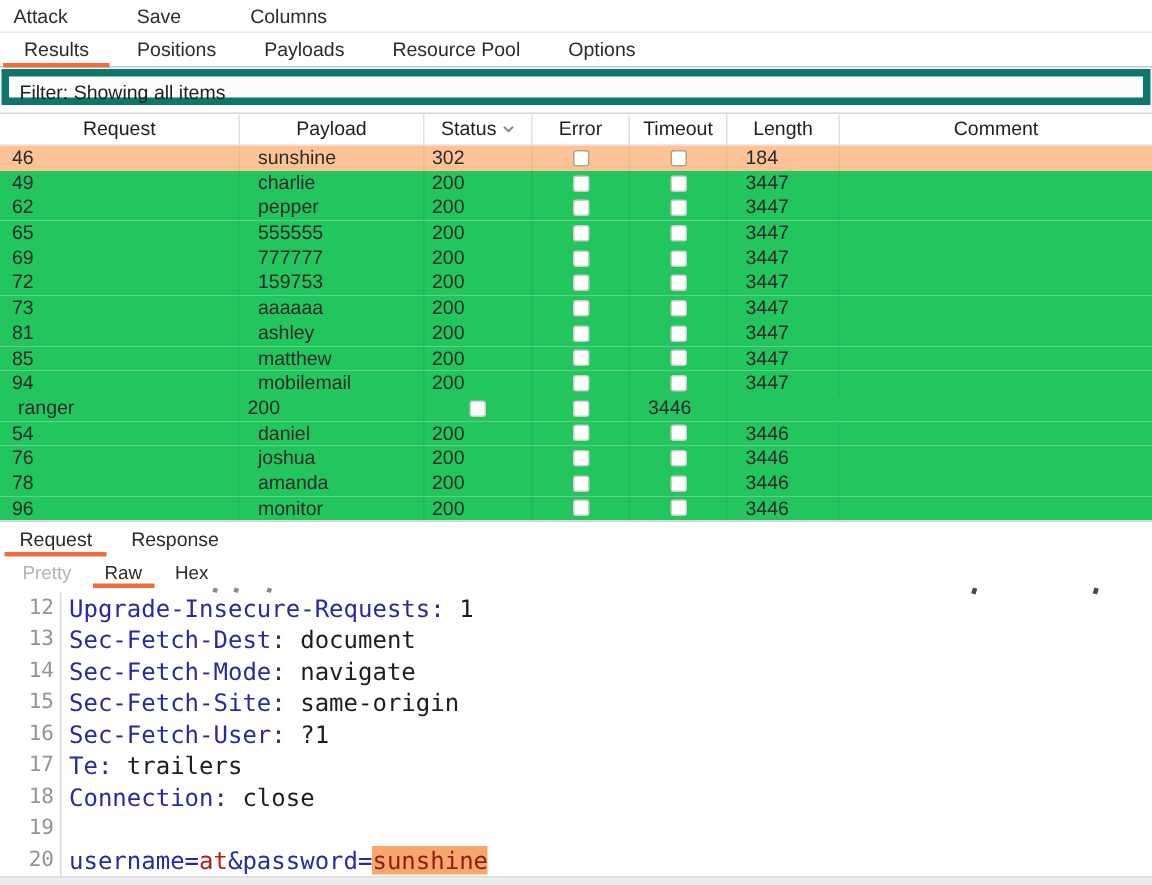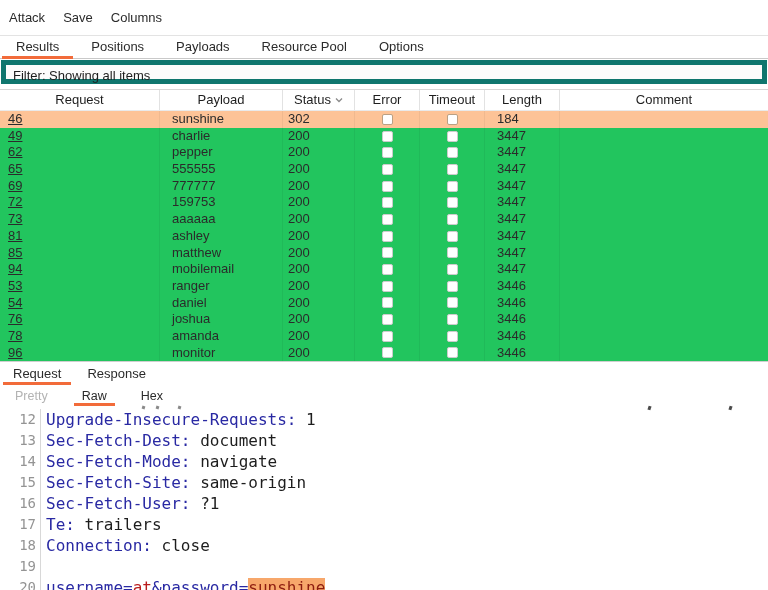--- a/index.html
+++ b/index.html
@@ -6,21 +6,21 @@
   html,body { width:768px; height:590px; overflow:hidden; }
   body {
     background:#ffffff;
     font-family:"Liberation Sans", sans-serif;
     color:#2b2b2b;
     font-size:13px;
     -webkit-font-smoothing:antialiased;
   }
 
   
-  .menubar { height:36px; display:flex; align-items:center; border-bottom:1px solid #e3e3e3; background:#fff; }
+  .menubar { height:22px; display:flex; align-items:center; border-bottom:1px solid #e3e3e3; background:#fff;gap:28px; }
   .menu-item { padding:0 9px; font-size:13px; line-height:21px; cursor:default; }
 
   
   .tabbar { height:23px; display:flex; border-bottom:1px solid #c9c9c9; background:#fff; padding-left:0; }
   .tab { padding:0 16px; font-size:13px; line-height:21px; position:relative; color:#2b2b2b; }
   .tab.active::after { content:""; position:absolute; left:2px; right:2px; bottom:-1px; height:3px; background:#f26b3a; }
 
   
   .filterbar { margin:1px 1px 0 1px; height:24px; border:5px solid #0f766e; background:#fcfcfc;
                font-size:13px; line-height:22px; padding-left:7px; color:#1e1e1e; }
@@ -33,35 +33,35 @@
   .thead { height:21px; border-bottom:1px solid #eaeaea; background:#fff; }
   .hcell { font-size:13px; line-height:20px; text-align:center; border-right:1px solid #e2e2e2; color:#1e1e1e; white-space:nowrap; overflow:hidden; }
   .hcell:last-child { border-right:none; }
   .sort-ind { display:inline-block; margin-left:4px; }
   .sort-ind svg { vertical-align:1px; }
 
   .trow { height:16.7px; font-size:13px; line-height:16.5px; background:#22c55e; }
   .trow.selected { background:#fdc397; }
   .cell { white-space:nowrap; overflow:hidden; border-right:1px solid rgba(0,0,0,0.05); }
   .cell:last-child { border-right:none; }
-  .c-request { padding-left:8px;text-decoration:underline; }
+  .c-request { padding-left:8px; }
   .c-payload { padding-left:12px; }
   .c-status  { padding-left:5px; }
   .c-length  { padding-left:12px; }
   .c-check   { display:flex; align-items:center; justify-content:center; }
   .checkbox  { width:11px; height:11px; border:1px solid #cccccc; background:#fff; border-radius:2px; }
   .trow.selected .checkbox { border-color:#bba083; }
 
   
   .msgtabs { height:24px; border-top:1px solid #cfcfcf; display:flex; align-items:flex-end; padding-left:0; background:#fff; }
   .mtab { padding:0 13px; font-size:13px; line-height:22px; position:relative; }
   .mtab.active::after { content:""; position:absolute; left:3px; right:3px; bottom:0; height:3px; background:#f26b3a; }
 
   
-  .viewtabs { height:21px; display:flex; align-items:flex-end; padding-left:4px; background:#fff;gap:12px; }
+  .viewtabs { height:21px; display:flex; align-items:flex-end; padding-left:4px; background:#fff; }
   .vtab { padding:0 11px; font-size:12.5px; line-height:19px; position:relative; }
   .vtab.disabled { color:#b3b3b3; }
   .vtab.active::after { content:""; position:absolute; left:3px; right:3px; bottom:0; height:3px; background:#f26b3a; }
 
   
   .editor { position:relative; height:192px; font-family:"DejaVu Sans Mono", monospace; padding-top:3px; background:#fff; }
   .eline { display:flex; height:21px; line-height:21px;padding-left:16px; }
   .lnum { width:24px; flex:none; text-align:right; padding-right:4px; color:#949494; font-size:14px; }
   .lcode { flex:1; border-left:1px solid #d8d8d8; padding-left:5px; white-space:pre; font-size:16px; letter-spacing:0; }
   .seg-name  { color:#2929a3; }
@@ -242,21 +242,20 @@
           <span class="checkbox"></span>
         </div>
     <div class="cell c-check">
           <span class="checkbox"></span>
         </div>
     <div class="cell c-length">3447</div>
     <div class="cell c-comment"></div>
   </div>
 
   <div class="trow">
-    <div class="cell c-request">53</div>
     <div class="cell c-payload">ranger</div>
     <div class="cell c-status">200</div>
     <div class="cell c-check">
           <span class="checkbox"></span>
         </div>
     <div class="cell c-check">
           <span class="checkbox"></span>
         </div>
     <div class="cell c-length">3446</div>
     <div class="cell c-comment"></div>

